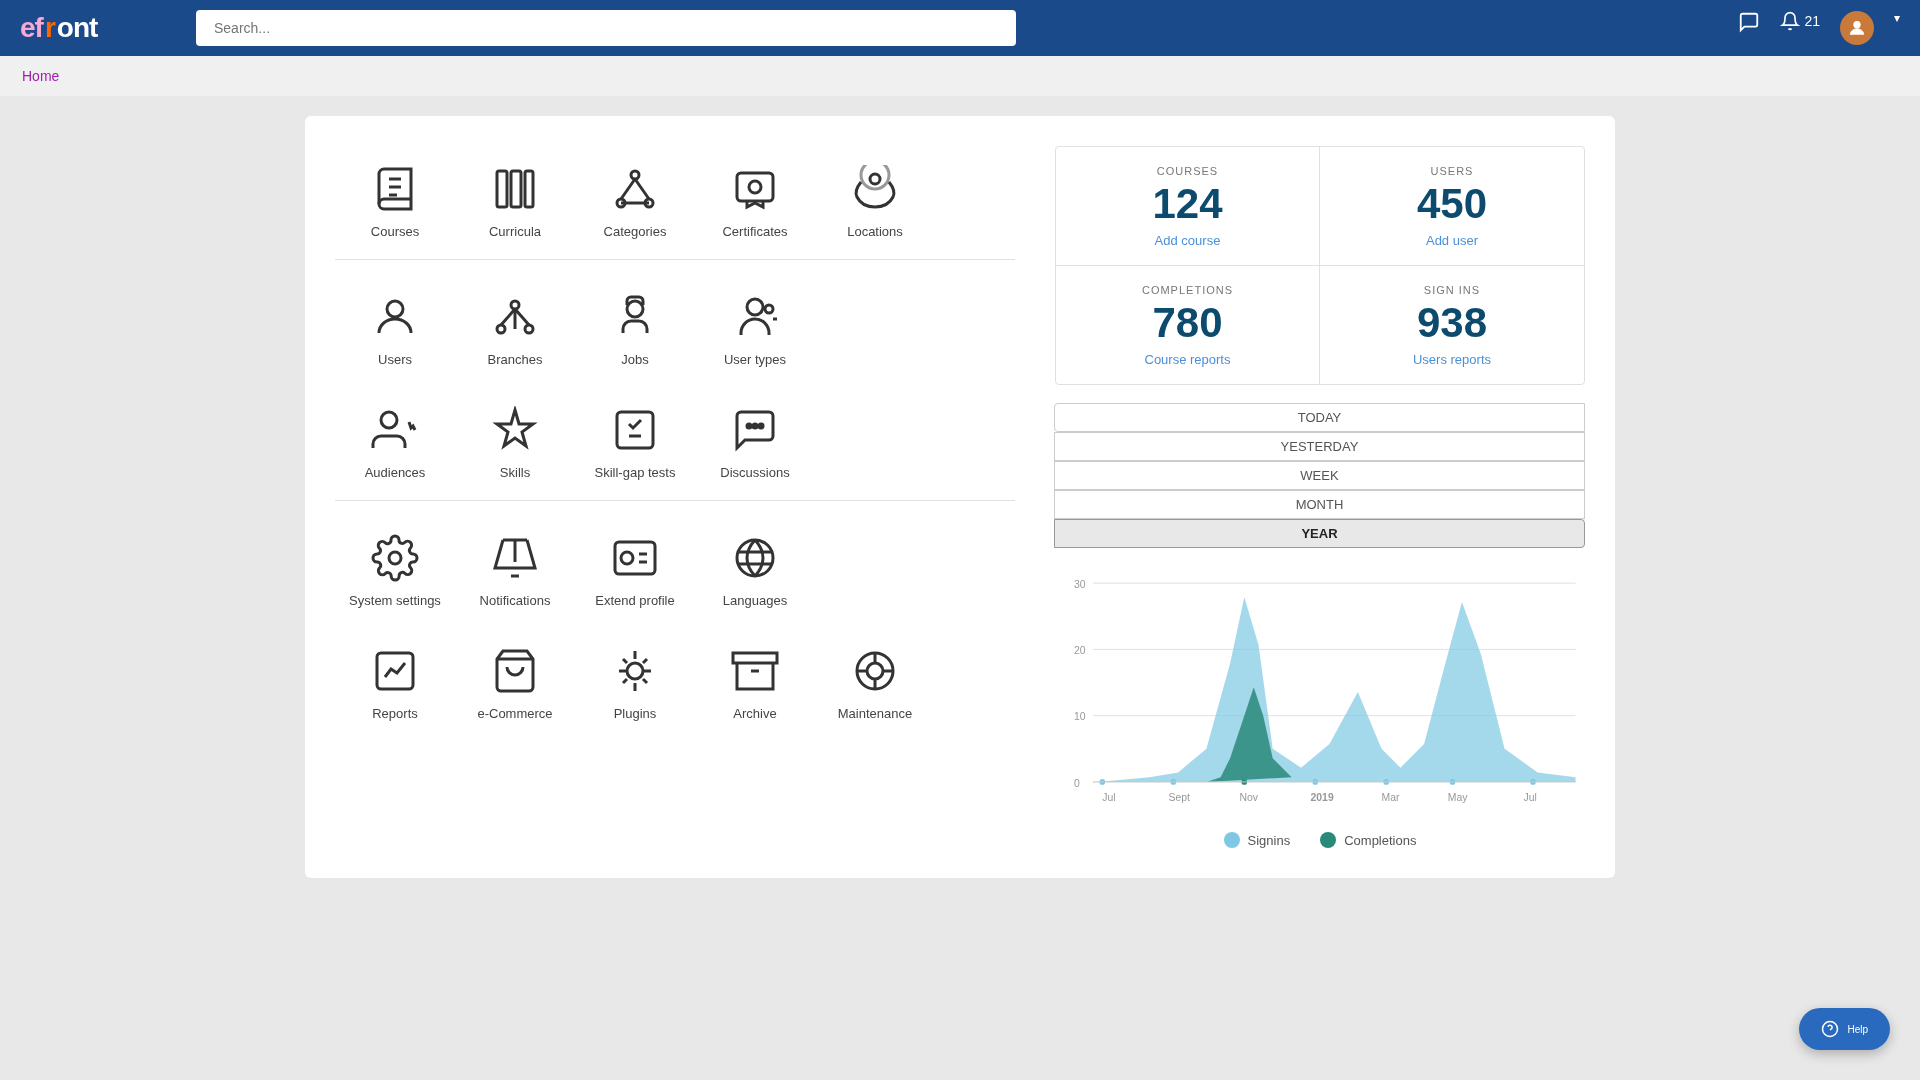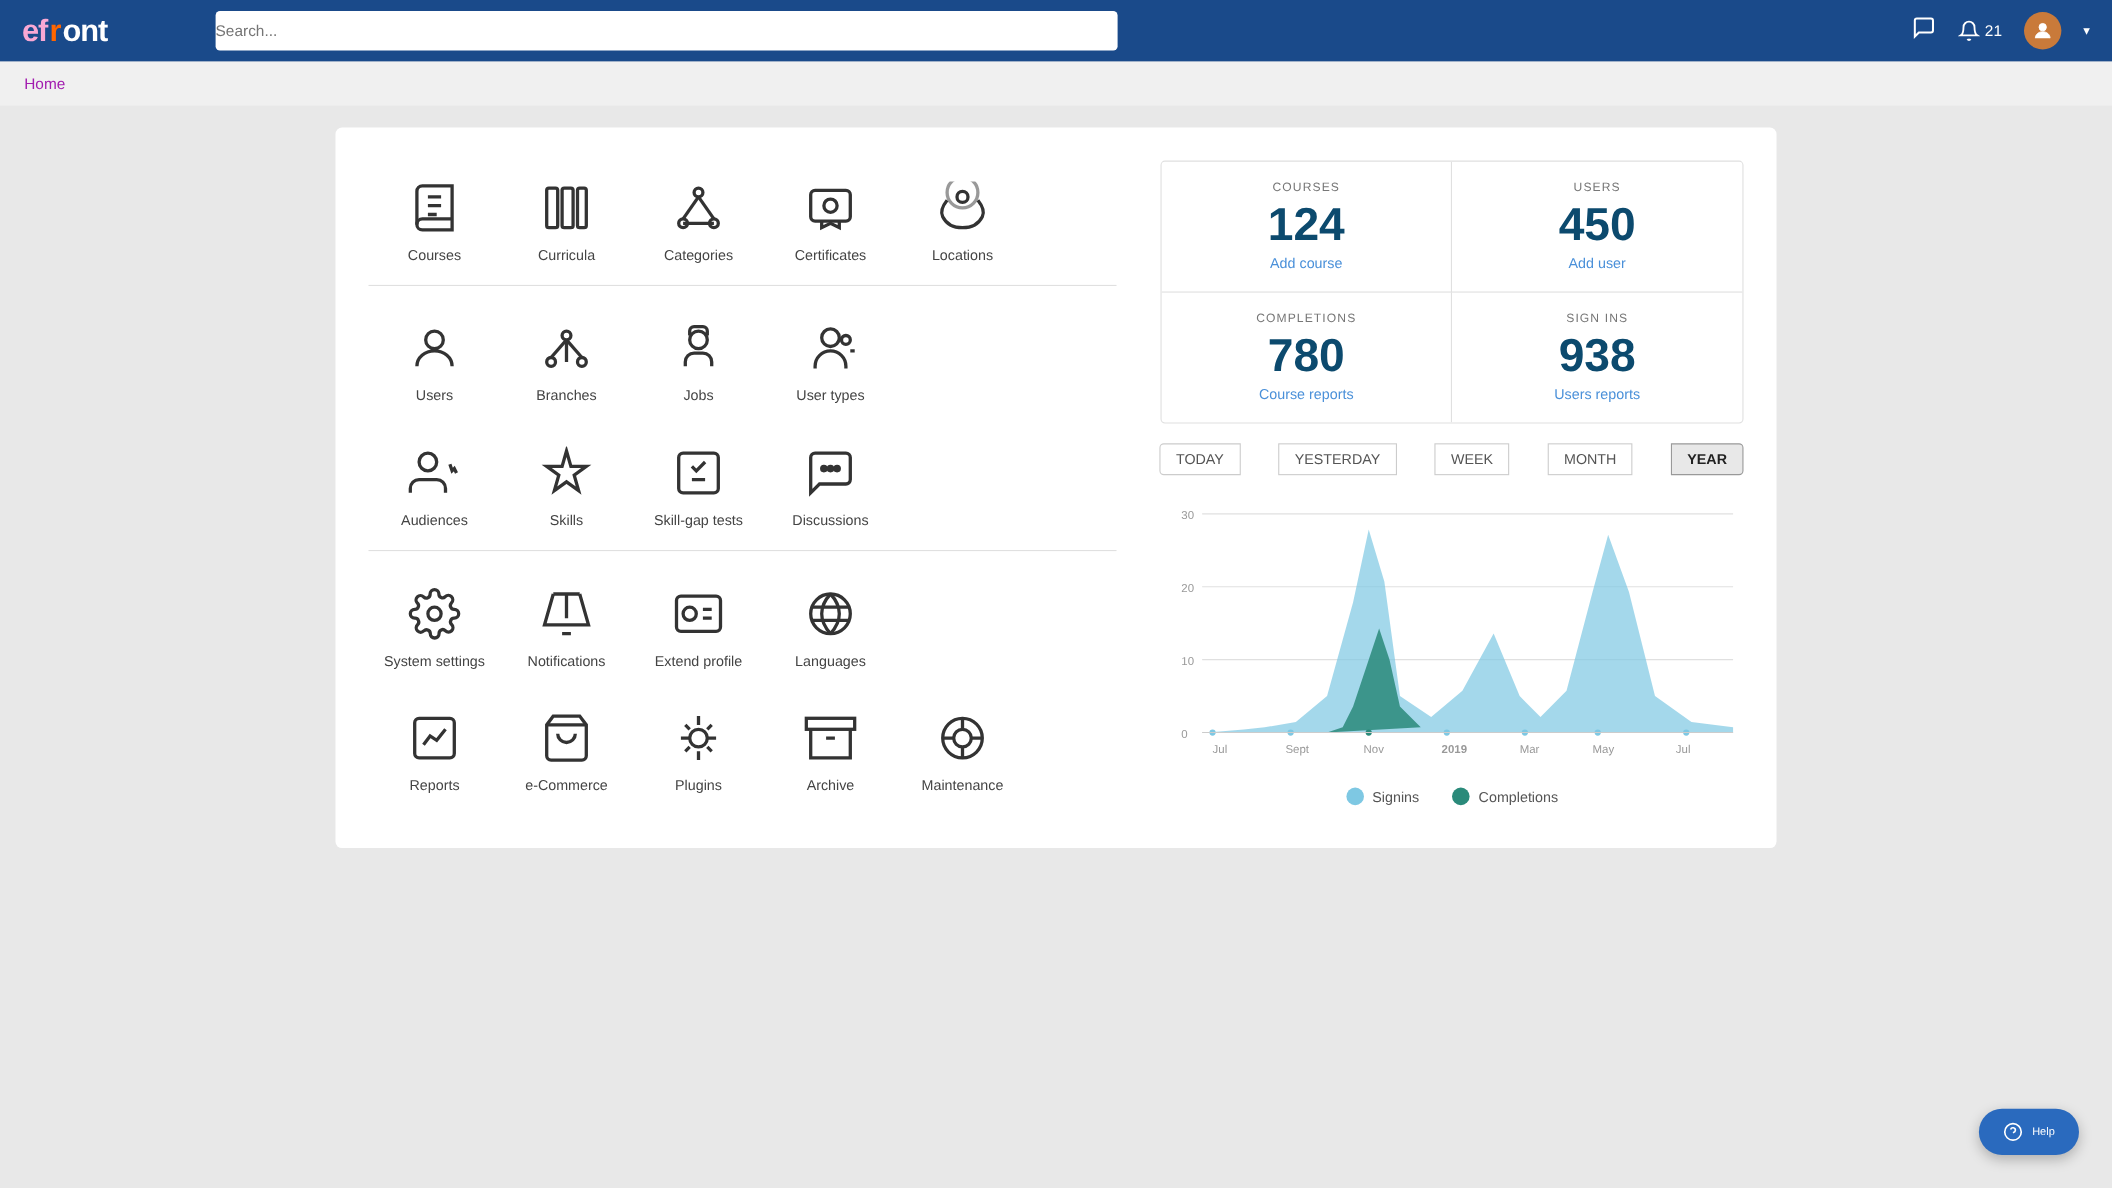--- a/index.html
+++ b/index.html
@@ -23,30 +23,30 @@
       align-items: center;
       gap: 2px;
       min-width: 160px;
     }
     .search-bar {
       flex: 1;
       max-width: 820px;
       height: 36px;
       border: none;
       border-radius: 4px;
-      padding: 0 0;
+      padding: 0 18px;
       font-size: 14px;
       color: #999;
       outline: none;
       background: white;
     }
     .header-right {
       margin-left: auto;
       display: flex;
-      align-items: center;
+      align-items: flex-start;
       gap: 20px;
       color: white;
     }
     .header-icon {
       font-size: 20px;
       cursor: pointer;
       color: white;
       position: relative;
     }
     .notif-badge {
@@ -174,21 +174,22 @@
       cursor: pointer;
       text-decoration: none;
     }
 
     
     .chart-section { }
     .chart-tabs {
       display: flex;
       gap: 0;
       margin-bottom: 14px;
-      justify-content: space-between;
+      justify-content: flex-start;
+      flex-direction: column;
     }
     .chart-tab {
       padding: 6px 14px;
       font-size: 13px;
       border: 1px solid #ccc;
       background: white;
       cursor: pointer;
       color: #555;
       margin-left: -1px;
     }

